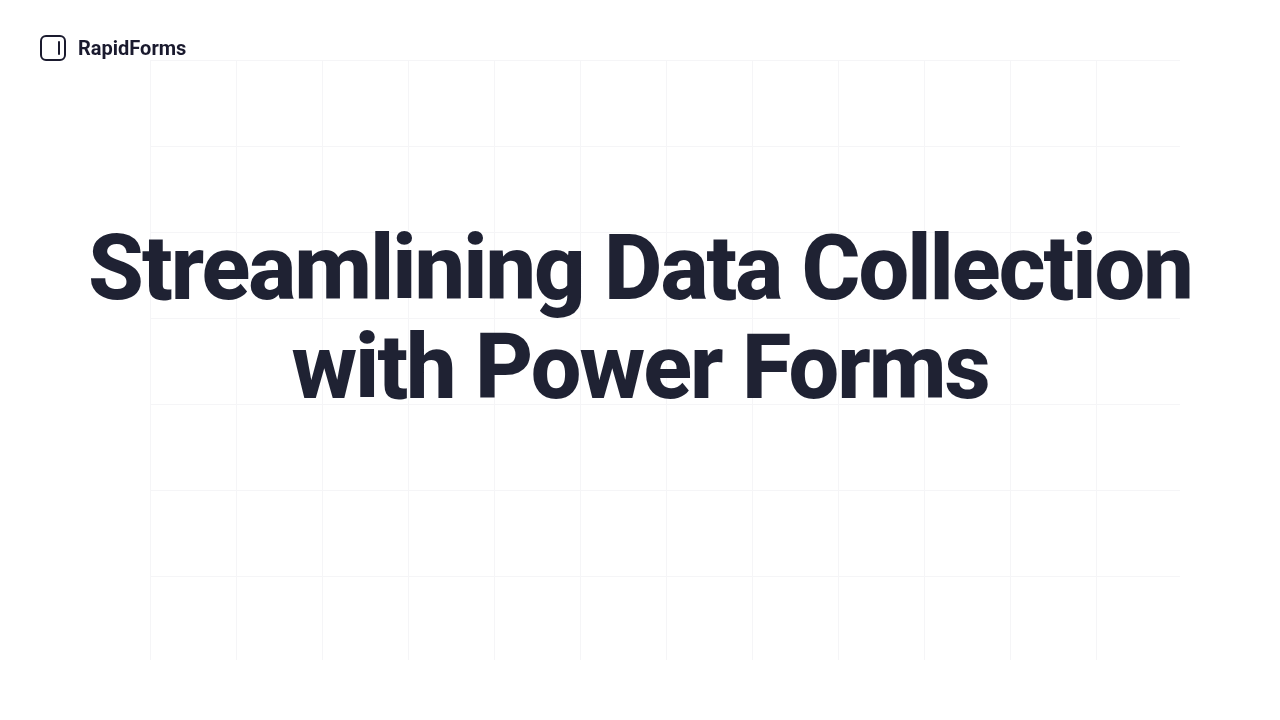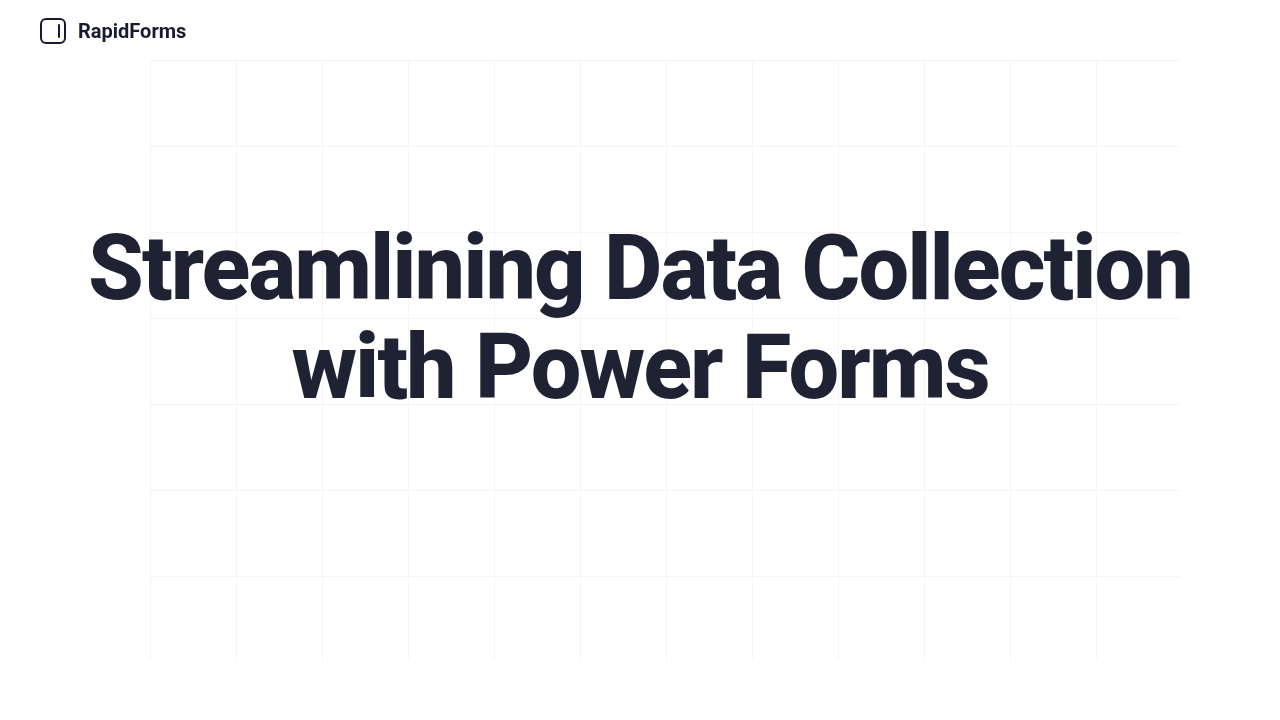--- a/index.html
+++ b/index.html
@@ -26,21 +26,21 @@
       background-image: 
         linear-gradient(to right, #f0f0f2 1px, transparent 1px),
         linear-gradient(to bottom, #f0f0f2 1px, transparent 1px);
       background-size: 86px 86px;
       z-index: 0;
       opacity: 0.6;
     }
     
     .brand {
       position: absolute;
-      top: 18px;
+      top: 35px;
       left: 40px;
       display: flex;
       align-items: center;
       gap: 12px;
       z-index: 2;
     }
     
     .brand-icon {
       width: 26px;
       height: 26px;

